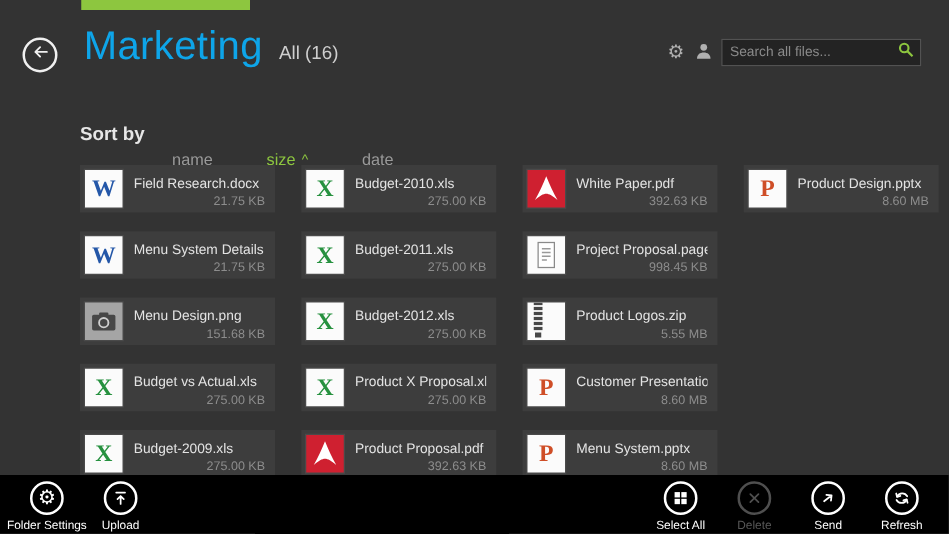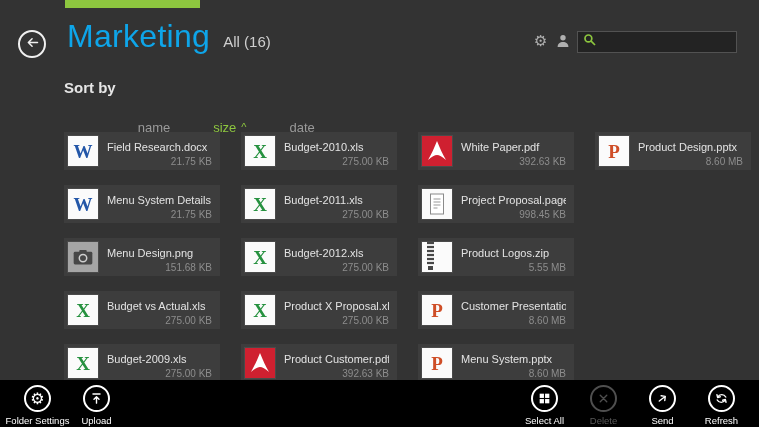--- a/index.html
+++ b/index.html
@@ -22,21 +22,21 @@
   .hdr-ic{position:absolute;top:34px;color:#b0b0b0;cursor:pointer;line-height:1;}
   .hdr-gear{left:534px;font-size:15px;font-family:"DejaVu Sans",sans-serif;}
   .hdr-person{left:556px;}
   .search-box{position:absolute;left:577px;top:31px;width:160px;height:22px;background:#232323;
               border:1px solid #525252;display:flex;align-items:center;}
   .search-input{flex:1;min-width:0;background:transparent;border:none;outline:none;color:#bdbdbd;
                 font-size:11px;padding:0 6px;font-family:"Liberation Sans",sans-serif;}
   .search-input::placeholder{color:#8a8a8a;}
   .search-btn{width:23px;height:100%;display:flex;align-items:center;justify-content:center;cursor:pointer;}
 
-  .sort-bar{position:absolute;left:64px;top:79px;display:flex;align-items:flex-start;}
+  .sort-bar{position:absolute;left:64px;top:79px;display:flex;align-items:center;}
   .sort-by{font-size:15px;font-weight:700;color:#e6e6e6;margin-right:22px;}
   .sort-opt{font-size:13px;color:#9a9a9a;margin-right:43px;cursor:pointer;}
   .sort-opt.active{color:var(--accent);margin-top:41px;}
   .sort-caret{font-size:11px;margin-left:5px;position:relative;top:-1px;}
 
   .file-grid{position:absolute;left:64px;top:132px;display:grid;grid-auto-flow:column;
              grid-template-rows:repeat(5,38px);grid-template-columns:repeat(4,156px);
              row-gap:15px;column-gap:21px;}
   .tile{background:var(--tile-bg);display:flex;align-items:center;cursor:pointer;}
   .t-icon{width:30px;height:30px;margin-left:4px;background:#fbfbfb;flex:none;position:relative;
@@ -85,20 +85,21 @@
   <span class="page-subtitle">All (16)</span>
 </div>
 
 <span class="hdr-ic hdr-gear glyph">⚙</span>
 <span class="hdr-ic hdr-person"><svg viewBox="0 0 14 14" width="14" height="14" fill="currentColor">
       <circle cx="7" cy="3.8" r="2.7"></circle>
       <path d="M1.6 13 C1.6 9.5 4 7.9 7 7.9 C10 7.9 12.4 9.5 12.4 13 Z"></path>
     </svg></span>
 
 <div class="search-box">
+  <input class="search-input" placeholder="Search all files..." style="">
   <span class="search-btn">
     <span><svg viewBox="0 0 14 14" width="14" height="14" fill="none" stroke="#8dc63f" stroke-width="1.7">
           <circle cx="5.4" cy="5.4" r="3.4"></circle>
           <path d="M8.1 8.1 L12 12"></path>
         </svg></span>
   </span>
 </div>
 
 <div class="sort-bar">
   <span class="sort-by">Sort by</span>
@@ -201,21 +202,21 @@
       <span class="t-size">275.00 KB</span>
     </span>
   </div>
     <div class="tile">
     <span class="t-icon icon-pdf">
         <svg viewBox="0 0 30 30" width="30" height="30">
           <path d="M15 5 C12.2 12 9.5 18 6 24 C10 20.6 12.6 19 15 19 C17.4 19 20 20.6 24 24 C20.5 18 17.8 12 15 5 Z" fill="#fff"></path>
         </svg>
       </span>
     <span class="t-text">
-      <span class="t-name">Product Customer.pdf</span>
+      <span class="t-name">Product Proposal.pdf</span>
       <span class="t-size">392.63 KB</span>
     </span>
   </div>
     <div class="tile">
     <span class="t-icon icon-pdf">
         <svg viewBox="0 0 30 30" width="30" height="30">
           <path d="M15 5 C12.2 12 9.5 18 6 24 C10 20.6 12.6 19 15 19 C17.4 19 20 20.6 24 24 C20.5 18 17.8 12 15 5 Z" fill="#fff"></path>
         </svg>
       </span>
     <span class="t-text">

